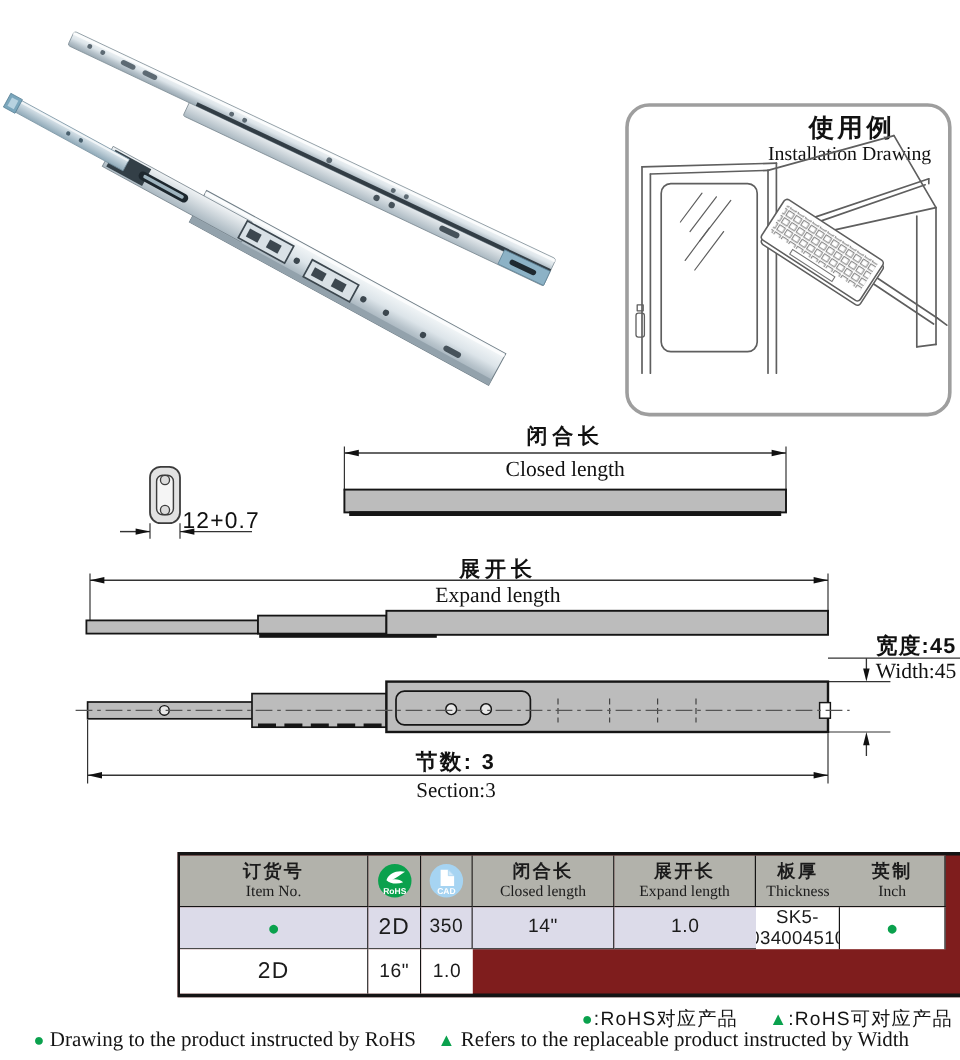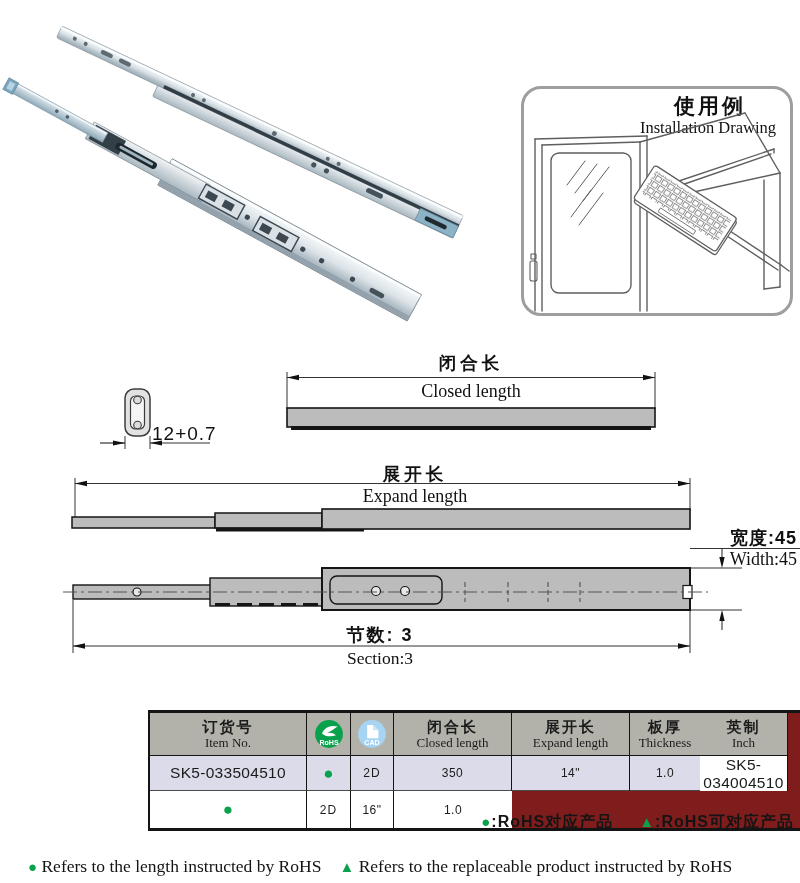--- a/index.html
+++ b/index.html
@@ -13,31 +13,31 @@
     display:grid;grid-template-columns:157px 44px 43px 118px 118px 70px 88px;
     grid-template-rows:43px 35px 37px;background:#7f1d1d}
   .cell{border-right:1.4px solid #141414;display:flex;flex-direction:column;
     align-items:center;justify-content:center;text-align:center;overflow:hidden}
   .cell.c7{border-right:none}
   .hcell{background:#b2b2ab;border-bottom:1.4px solid #141414}
   .hcell .zh{font-size:15px;font-weight:600;line-height:1.2;letter-spacing:2px}
   .hcell .en{font-family:"Liberation Serif",serif;font-size:13px;line-height:1.15}
   .r1{background:#dcdbe9;border-bottom:1px solid #4a4a4a}
   .r2{background:#ffffff}
-  .vcell{font-size:12px;letter-spacing:.5px}
+  .vcell{font-size:16px;letter-spacing:.5px}
   .item-no{font-size:15.5px;letter-spacing:.3px}
   .dot{color:#0aa14d;font-size:17px;line-height:1}
-  .cad-val{font-size:12px;letter-spacing:1px}
+  .cad-val{font-size:19px;letter-spacing:1px}
 
   
-  .install-box{position:absolute;left:521px;top:86px;width:272px;height:230px;
+  .install-box{position:absolute;left:521px;top:86px;width:272px;height:261px;
     border:3px solid #9e9e9e;border-radius:20px;overflow:hidden;background:#fff}
 
   
-  .legend-zh{position:absolute;top:812px;right:6px;font-size:16px;font-weight:700;
+  .legend-zh{position:absolute;top:839px;right:6px;font-size:16px;font-weight:400;
     color:#141414;letter-spacing:1px;white-space:nowrap}
   .legend-en{position:absolute;top:856px;left:28px;white-space:nowrap;
     font-family:"Liberation Serif",serif;font-size:17.5px;color:#141414}
   .sym{color:#0aa14d}
   .legend-zh .sym{font-size:15px}
   .legend-en .sym{font-size:15px}
   .gap1{display:inline-block;width:26px}
   .gap2{display:inline-block;width:18px}
 
   svg{display:block}
@@ -282,21 +282,20 @@
   </div>
   <div class="cell hcell c7">
     <div class="zh">板厚</div>
     <div class="en">Thickness</div>
   </div>
   <div class="cell hcell c6">
     <div class="zh">英制</div>
     <div class="en">Inch</div>
   </div>
 
-  <div class="cell r1 c1 vcell item-no">SK5-033504510</div>
   <div class="cell r1 c2">
       <span class="dot">●</span>
     </div>
   <div class="cell r1 c3 vcell cad-val">2D</div>
   <div class="cell r1 c4 vcell">350</div>
   <div class="cell r1 c6 vcell">14"</div>
   <div class="cell r1 c7 vcell">1.0</div>
 
   <div class="cell r2 c1 vcell item-no">SK5-034004510</div>
   <div class="cell r2 c2">
@@ -304,14 +303,14 @@
     </div>
   <div class="cell r2 c3 vcell cad-val">2D</div>
   <div class="cell r2 c6 vcell">16"</div>
   <div class="cell r2 c7 vcell">1.0</div>
 </div>
 
 <div class="legend-zh">
   <span class="sym">●</span><span>:RoHS对应产品</span><span class="gap1"></span><span class="sym">▲</span><span>:RoHS可对应产品</span>
 </div>
 <div class="legend-en">
-  <span class="sym">●</span><span> Refers to the length instructed by RoHS</span><span class="gap2"></span><span class="sym">▲</span><span> Refers to the replaceable product instructed by RoHS</span>
+  <span class="sym">●</span><span> Drawing to the product instructed by RoHS</span><span class="gap2"></span><span class="sym">▲</span><span> Refers to the replaceable product instructed by Width</span>
 </div>
 
 </body></html>

